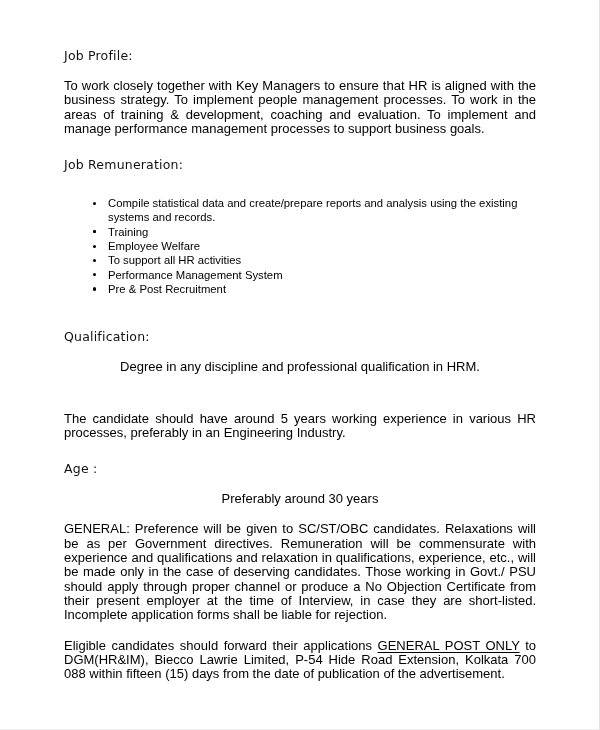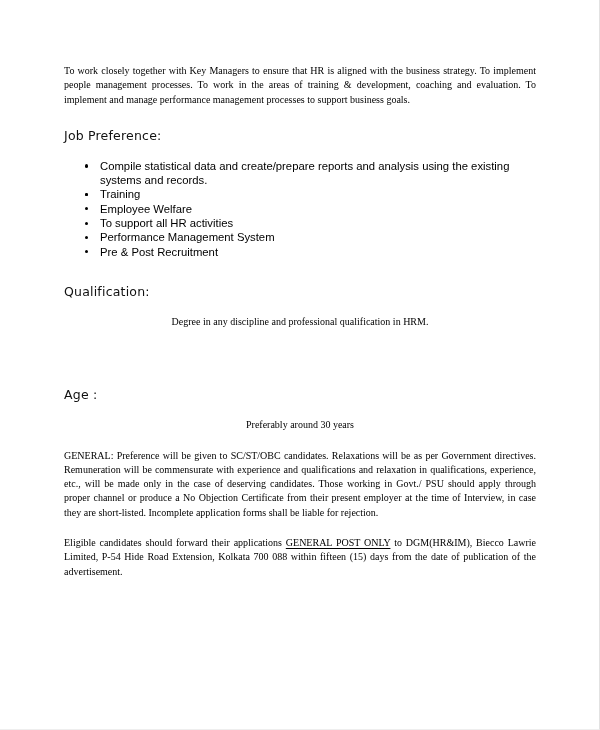--- a/index.html
+++ b/index.html
@@ -33,38 +33,38 @@
     font-family: "DejaVu Sans", sans-serif;
     font-size: 12.5px;
     line-height: 15px;
     font-weight: 400;
     letter-spacing: 0.2px;
     color: #111111;
     margin: 0;
     white-space: pre;
   }
   .body-text {
-    font-family: Liberation Serif, serif;
-    font-size: 10px;
+    font-family: Liberation Sans, sans-serif;
+    font-size: 13px;
     line-height: 14.3px;
     text-align: justify;
     color: #000000;
     margin: 0;
     hyphens: none;
   }
   .body-text.no-justify {
     text-align: center;
   }
   .gap-md { height: 16px; }
   .gap-lg { height: 21px; }
   .gap-xl { height: 25px; }
 
   ul.bullets {
     list-style: none;
-    margin: 0;
+    margin: 8px;
     padding: 0;
   }
   ul.bullets li {
     position: relative;
     padding-left: 36px;
     font-family: "Liberation Sans", sans-serif;
     font-size: 11.3px;
     line-height: 14.3px;
     text-align: left;
     color: #000000;
@@ -82,26 +82,27 @@
     text-decoration: underline;
     text-underline-offset: 2px;
   }
 </style>
 </head>
 <body>
 
 <div class="page">
   <div class="content">
 
+    <h2 class="heading">Job Profile:</h2>
     <div class="gap-md"></div>
     <p class="body-text">To work closely together with Key Managers to ensure that HR is aligned with the business strategy.  To implement people management processes. To work in the areas of training &amp; development, coaching and evaluation. To implement and manage performance management processes to support business goals.</p>
 
     <div class="gap-lg"></div>
 
-    <h2 class="heading">Job Preference:</h2>
+    <h2 class="heading">Job Remuneration:</h2>
     <div class="gap-md"></div>
     <ul class="bullets">
       <li>
         <span class="bullet-dot"></span>
         <span>Compile statistical data and create/prepare reports and analysis using the existing systems and records.</span>
       </li>
       <li>
         <span class="bullet-dot"></span>
       </li>
       <li>
@@ -128,20 +129,21 @@
 
     <div class="gap-xl"></div>
 
     <h2 class="heading">Qualification:</h2>
     <div class="gap-md"></div>
     <p class="body-text no-justify">Degree in any discipline and professional qualification in HRM.</p>
 
     <div class="gap-lg"></div>
 
     <div class="gap-md"></div>
+    <p class="body-text">The candidate should have around 5 years working experience in various HR processes, preferably in an Engineering Industry.</p>
 
     <div class="gap-lg"></div>
 
     <h2 class="heading">Age :</h2>
     <div class="gap-md"></div>
     <p class="body-text no-justify">Preferably around 30 years</p>
 
     <div class="gap-md"></div>
 
     <p class="body-text">GENERAL: Preference will be given to SC/ST/OBC candidates. Relaxations will be as per Government directives. Remuneration will be commensurate with experience and qualifications and relaxation in qualifications, experience, etc., will be made only in the case of deserving candidates. Those working in Govt./ PSU should apply through proper channel or produce a No Objection Certificate from their present employer at the time of Interview, in case they are short-listed. Incomplete application forms shall be liable for rejection.</p>

